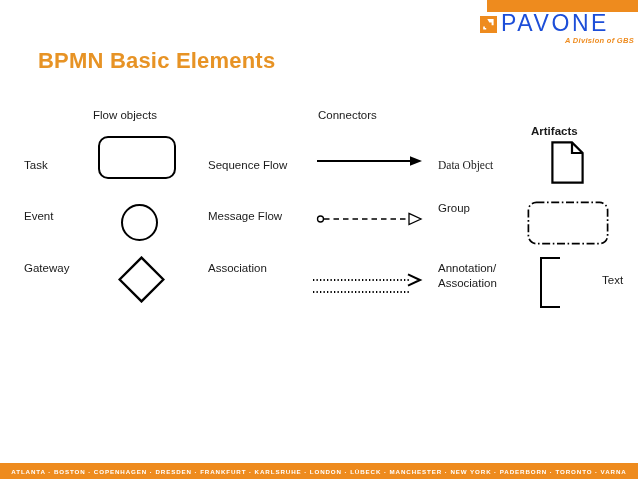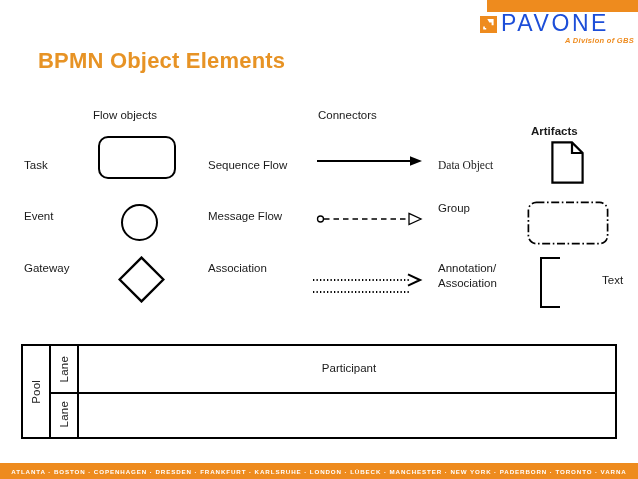--- a/index.html
+++ b/index.html
@@ -210,21 +210,21 @@
   <div class="logo-block">
     <svg class="logo-mark" viewBox="0 0 17 17">
       <rect x="0" y="0" width="17" height="17" fill="#ee8b1e"></rect>
       <path d="M3.2 10.6 L3.2 13.6 L6.2 13.6 L6.2 11.9 L4.9 11.9 L4.9 10.6 Z" fill="#ffffff"></path>
       <path d="M7.3 3.0 L13.6 3.0 L13.6 9.3 L11.6 9.3 L11.6 6.4 L9.3 6.4 Z" fill="#ffffff"></path>
     </svg>
     <div class="logo-word">PAVONE</div>
     <div class="logo-sub">A Division of GBS</div>
   </div>
 
-  <div class="slide-title">BPMN Object Elements</div>
+  <div class="slide-title">BPMN Basic Elements</div>
 
   <div class="lbl col-head" style="left:93px; top:108px;">Flow objects</div>
   <div class="lbl col-head" style="left:318px; top:108px;">Connectors</div>
   <div class="lbl col-head" style="left:531px; top:124px;font-weight:bold;">Artifacts</div>
 
   <div class="lbl" style="left:24px; top:158px;">Task</div>
   <div class="shape task-shape"></div>
 
   <div class="lbl" style="left:24px; top:209px;">Event</div>
   <div class="shape event-shape"></div>
@@ -263,31 +263,18 @@
   <div class="lbl" style="left:438px; top:201px;">Group</div>
   <svg class="shape" style="left:527px; top:201px; width:82px; height:44px;" viewBox="0 0 82 44">
     <rect x="1.4" y="1.4" width="79.2" height="41.2" rx="8" ry="8" fill="#ffffff" stroke="#000000" stroke-width="1.7" stroke-dasharray="8,2.6,1.6,2.6"></rect>
   </svg>
 
   <div class="lbl" style="left:438px; top:261px;">Annotation/</div>
   <div class="lbl" style="left:438px; top:276px;">Association</div>
   <div class="shape annotation-shape"></div>
   <div class="annotation-text">Text</div>
 
-  <div class="pool">
-    <div class="pool-label-cell">
-      <span class="vtext">Pool</span>
-    </div>
-    <div class="lane-label-cell" style="top:0; height:46px;">
-      <span class="vtext">Lane</span>
-    </div>
-    <div class="lane-divider" style="top:46px;"></div>
-    <div class="lane-label-cell" style="top:46px; bottom:0;">
-      <span class="vtext">Lane</span>
-    </div>
-    <div class="participant-label" style="top:16px;">Participant</div>
-  </div>
 
   <div class="footer">
     <span class="footer-text">ATLANTA · BOSTON · COPENHAGEN · DRESDEN · FRANKFURT · KARLSRUHE · LONDON · LÜBECK · MANCHESTER · NEW YORK · PADERBORN · TORONTO · VARNA</span>
   </div>
 
 </div>
 
 </body></html>

